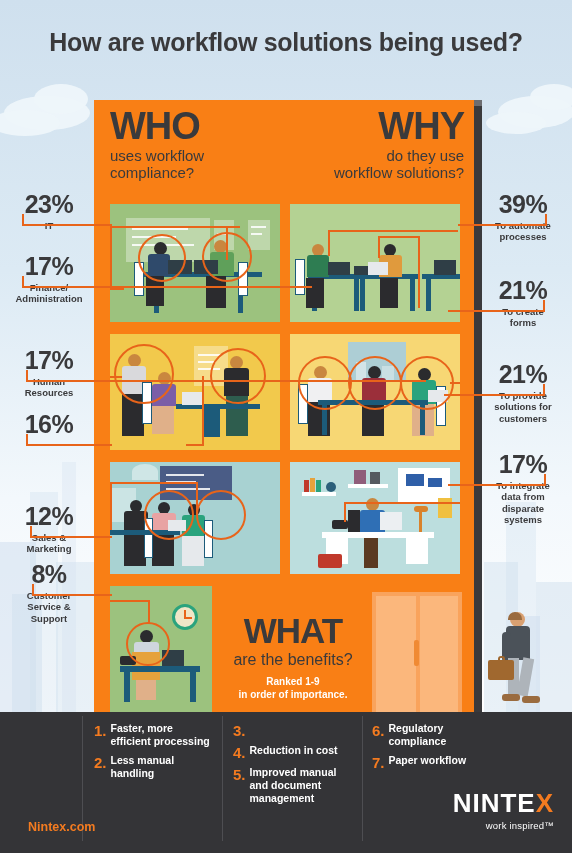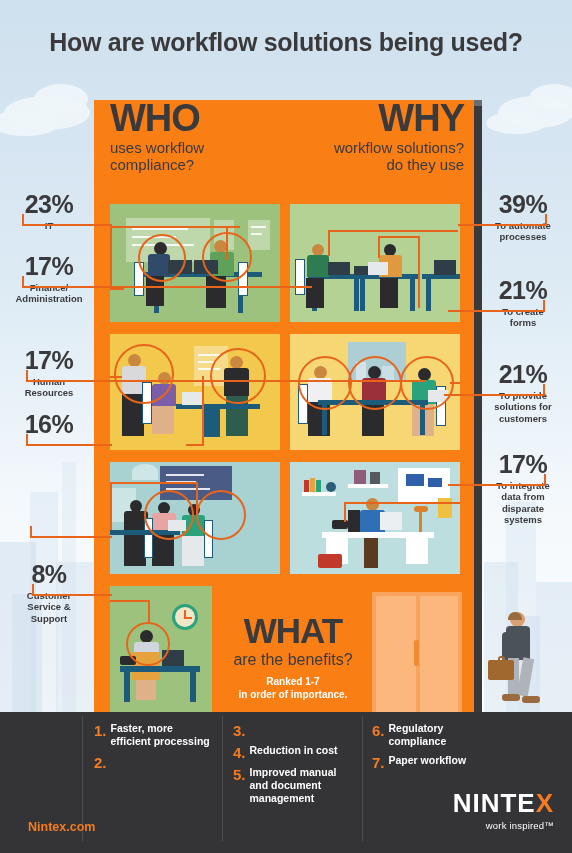--- a/index.html
+++ b/index.html
@@ -33,21 +33,21 @@
   .panel-shadow {
     position:absolute; left:474px; top:106px; width:8px; height:606px;
     background:#3a3a3c;
   }
   .panel-shadow-top {
     position:absolute; left:474px; top:100px; width:8px; height:8px;
     background:#6d6d70;
   }
 
   .who, .why {
-    position:absolute; top:100px; color:#3a3a3c;
+    position:absolute; top:108px; color:#3a3a3c;
   }
   .who { left:110px; text-align:left; }
   .why { left:260px; width:204px; text-align:right; }
   .bigword { font-size:38px; font-weight:bold; line-height:.95; letter-spacing:-1px; }
   .subword { font-size:15px; line-height:1.12; margin-top:4px; }
 
   
   .tile { position:absolute; overflow:hidden; }
   .tile-inner { position:absolute; inset:0; }
 
@@ -158,22 +158,22 @@
     <div class="bigword">WHO</div>
     <div class="subword">
       <div>uses workflow</div>
       <div>compliance?</div>
     </div>
   </div>
 
   <div class="why">
     <div class="bigword">WHY</div>
     <div class="subword">
+      <div>do they use</div>
       <div>workflow solutions?</div>
-      <div>do they use</div>
     </div>
   </div>
 
   <div class="tile g-dark" style="left:110px; top:204px; width:170px; height:118px;">
     <div class="tile-inner">
       <div class="board" style="left:16px; top:14px; width:84px; height:44px;"></div>
       <div class="line-s" style="left:22px; top:24px; width:56px;"></div>
       <div class="line-s" style="left:22px; top:32px; width:44px;"></div>
       <div class="line-s" style="left:22px; top:40px; width:62px;"></div>
       <div class="board" style="left:104px; top:16px; width:20px; height:30px;"></div>
@@ -391,21 +391,21 @@
       <div class="circle-hl" style="left:16px; top:36px; width:44px; height:44px;"></div>
       <div class="conn" style="left:0px;  top:14px; width:40px; height:2px;"></div>
       <div class="conn" style="left:38px; top:14px; width:2px;  height:24px;"></div>
     </div>
   </div>
 
   <div class="what">
     <div class="bigword">WHAT</div>
     <div class="subword">are the benefits?</div>
     <div class="ranked">
-      <div>Ranked 1-7</div>
+      <div>Ranked 1-9</div>
       <div>in order of importance.</div>
     </div>
   </div>
 
   <div class="door-frame"></div>
   <div class="door-a"></div>
   <div class="door-b"></div>
   <div class="door-handle"></div>
 
   <div class="walker">
@@ -443,20 +443,25 @@
   </div>
   <div class="tick" style="left:26px; top:370px; width:2px;  height:12px;"></div>
   <div class="tick" style="left:26px; top:380px; width:400px;height:2px;"></div>
 
   <div class="stat left" style="left:0px; top:412px;">
     <div class="pct">16%</div>
   </div>
   <div class="tick" style="left:26px; top:434px; width:2px;  height:12px;"></div>
   <div class="tick" style="left:26px; top:444px; width:86px; height:2px;"></div>
 
+  <div class="stat left" style="left:0px; top:504px;">
+    <div class="pct">12%</div>
+    <div class="lbl" style="white-space:pre-line;">Sales &amp;
+Marketing</div>
+  </div>
   <div class="tick" style="left:30px; top:526px; width:2px;  height:12px;"></div>
   <div class="tick" style="left:30px; top:536px; width:82px; height:2px;"></div>
 
   <div class="stat left" style="left:0px; top:562px;">
     <div class="pct">8%</div>
     <div class="lbl" style="white-space:pre-line;">Customer
 Service &amp;
 Support</div>
   </div>
   <div class="tick" style="left:32px; top:584px; width:2px;  height:12px;"></div>
@@ -502,20 +507,21 @@
   <div class="vdiv" style="left:222px;"></div>
   <div class="vdiv" style="left:362px;"></div>
 
   <div class="benefits" style="left:94px; top:722px; width:120px;">
     <div class="bitem">
       <span class="bnum">1.</span>
       <span class="btxt">Faster, more efficient processing</span>
     </div>
     <div class="bitem">
       <span class="bnum">2.</span>
+      <span class="btxt">Less manual handling</span>
     </div>
   </div>
 
   <div class="benefits" style="left:233px; top:722px; width:122px;">
     <div class="bitem">
       <span class="bnum">3.</span>
     </div>
     <div class="bitem">
       <span class="bnum">4.</span>
       <span class="btxt">Reduction in cost</span>

